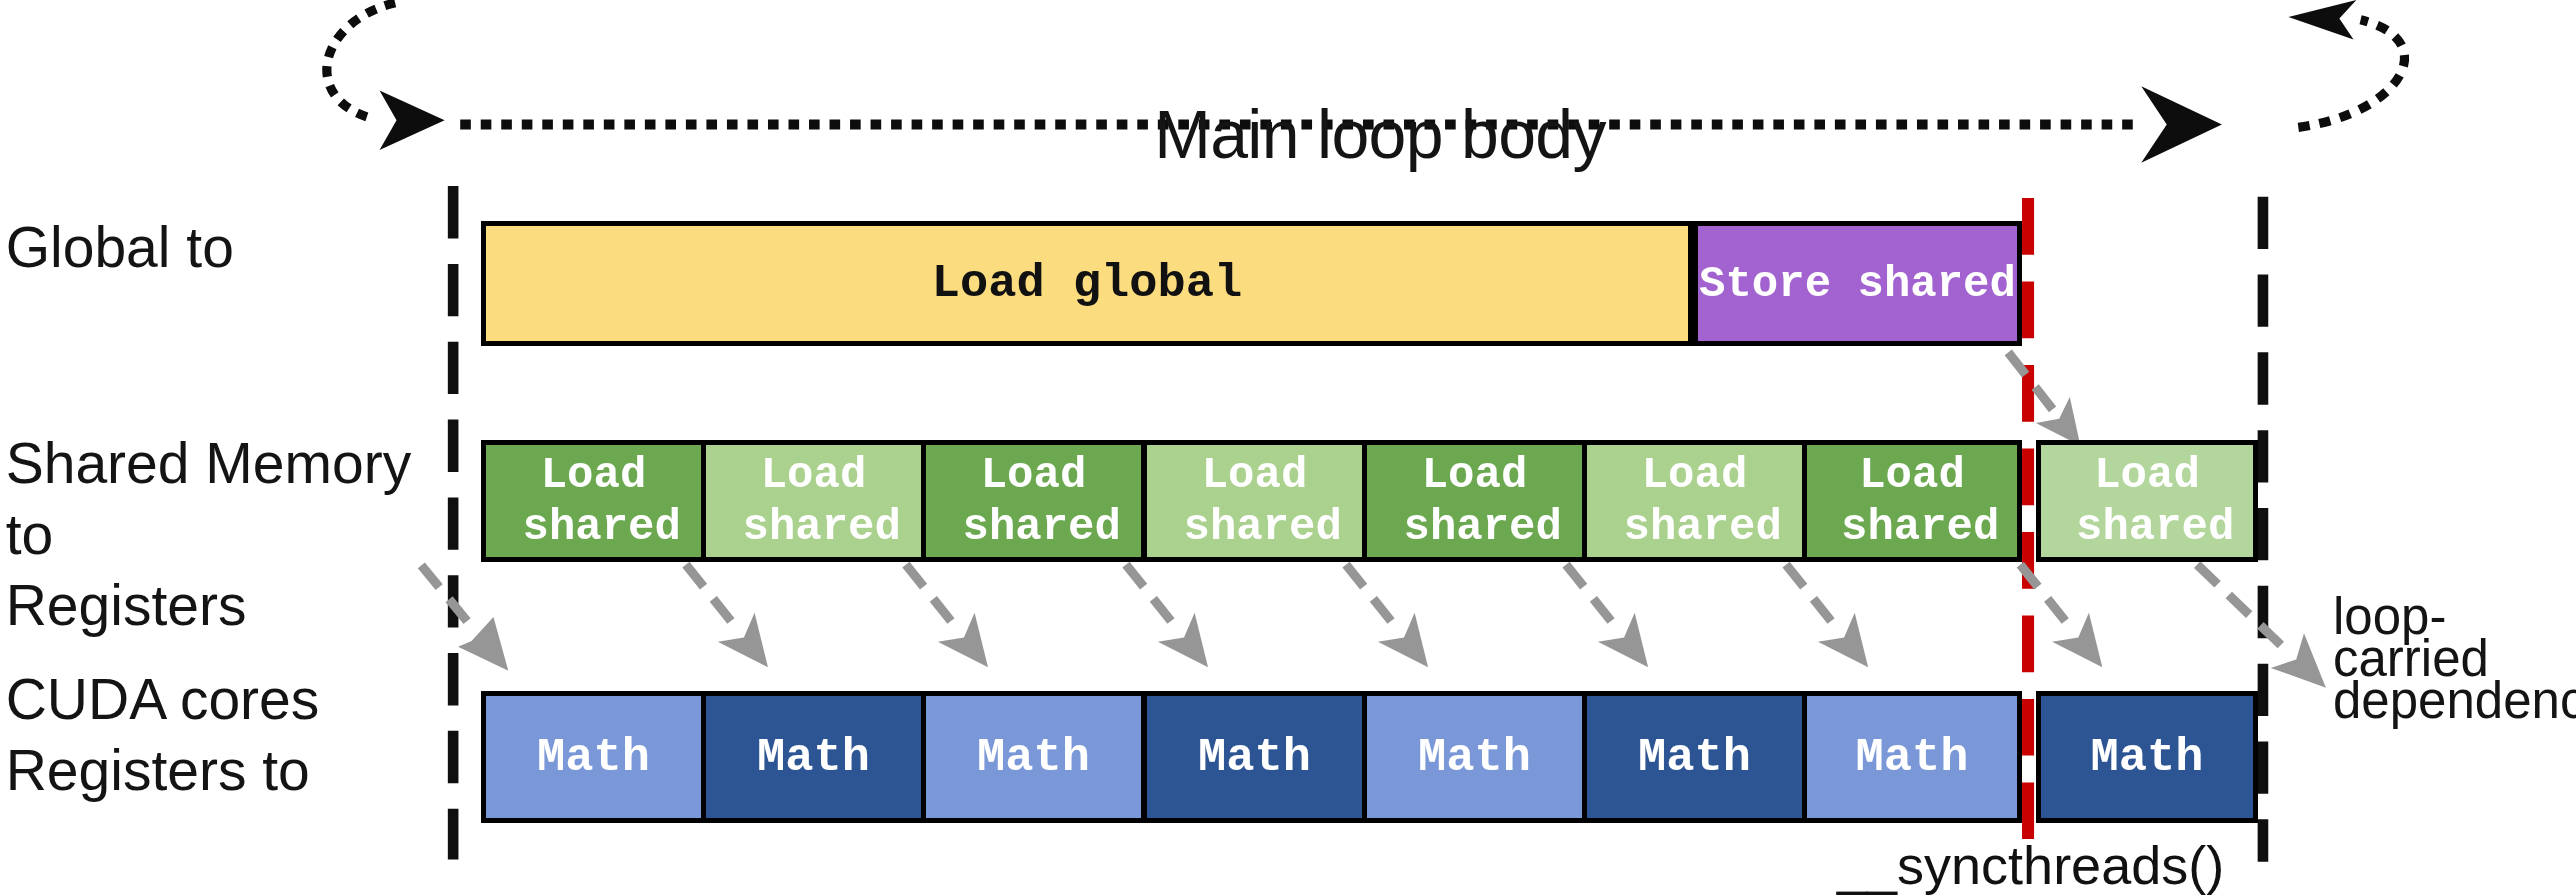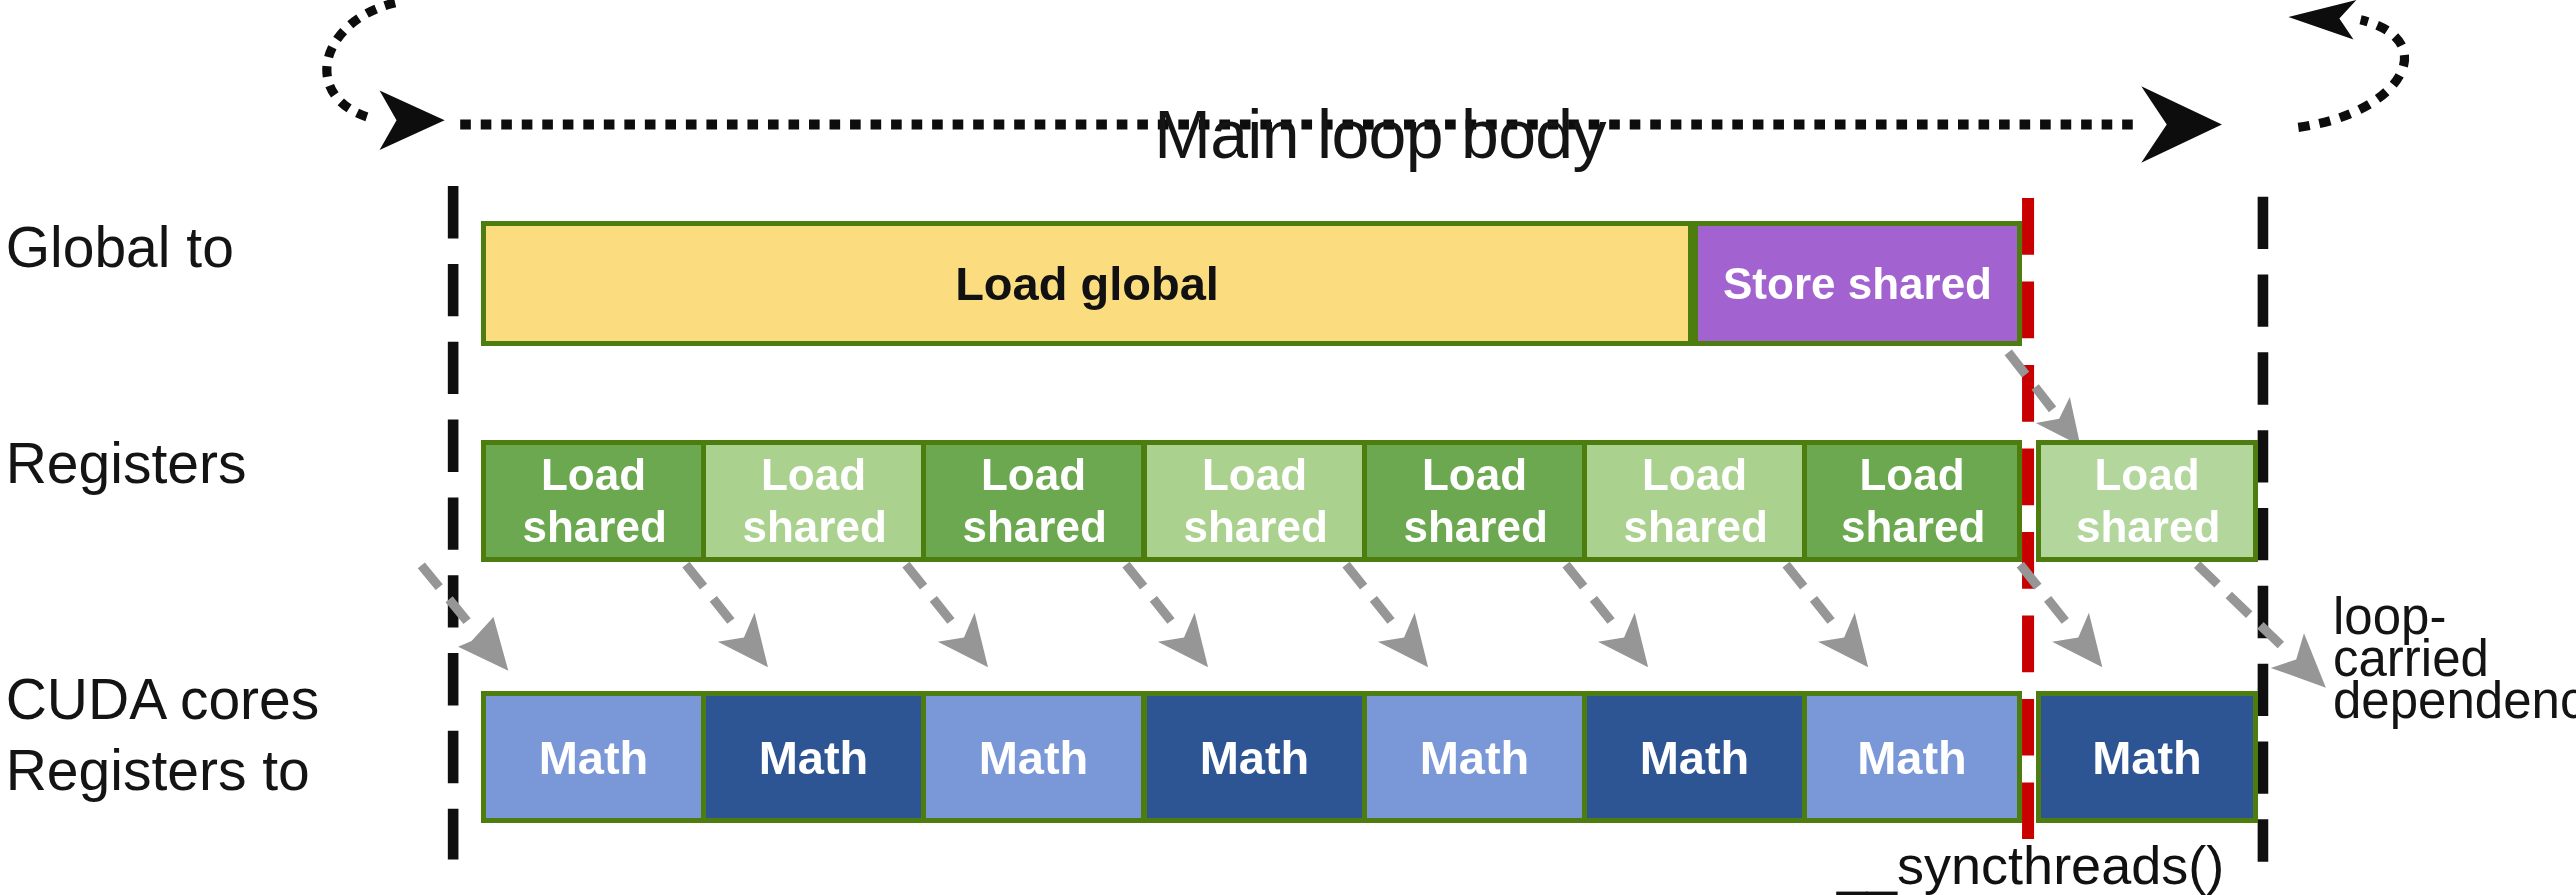--- a/index.html
+++ b/index.html
@@ -34,25 +34,26 @@
   }
   .syncthreads-label{
     left:1837px;top:835px;width:495px;
     font-size:54px;line-height:61px;color:#111111;z-index:2;
   }
 
   
   .block{
     position:absolute;
     box-sizing:border-box;
-    border:5px solid #4d7c0f;
+    border:5px solid #000000;
     display:flex;align-items:center;justify-content:center;
     text-align:center;
     z-index:2;
     font-weight:bold;
+    font-family:Liberation Mono, monospace;
   }
   .row1{top:221px;height:125px;}
   .row2{top:440px;height:122px;text-align:center;}
   .row3{top:691px;height:132px;}
 
   .load-global{background:#FBDD80;color:#111111;font-size:47px;}
   .store-shared{background:#A263D0;color:#ffffff;font-size:44px;line-height:52px;}
   .g-dark{background:#6BA84F;color:#ffffff;font-size:44px;line-height:52px;}
   .g-light{background:#ABD18F;color:#ffffff;font-size:44px;line-height:52px;}
   .g-light8{background:#B3D69D;color:#ffffff;font-size:44px;line-height:52px;}
@@ -135,20 +136,21 @@
       </g>
     </g>
   </svg>
 
   <div class="abs main-loop-label">Main loop body</div>
 
   <div class="abs row-label r1">
     <div>Global to</div>
   </div>
   <div class="abs row-label r2">
+    <div>Shared Memory to</div>
     <div>Registers</div>
   </div>
   <div class="abs row-label r3">
     <div>CUDA cores</div>
     <div>Registers to</div>
   </div>
 
   <div class="block row1 load-global" style="left:481px;width:1212px;">
     <span>Load global</span>
   </div>

